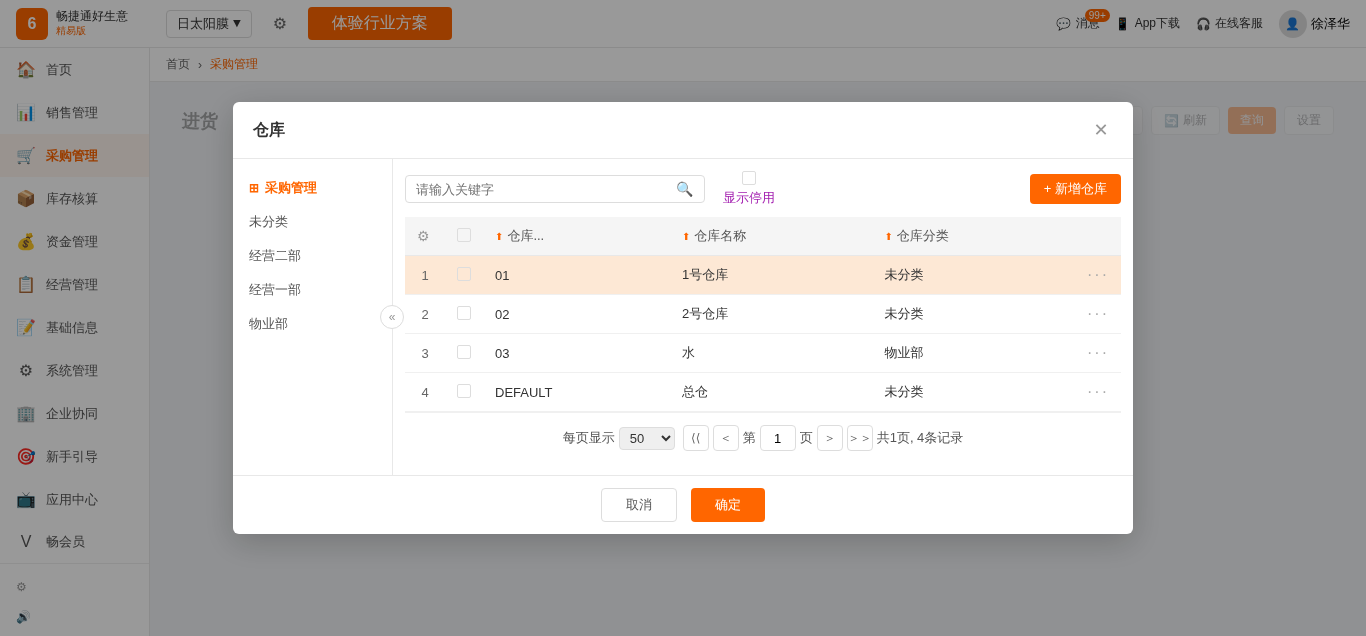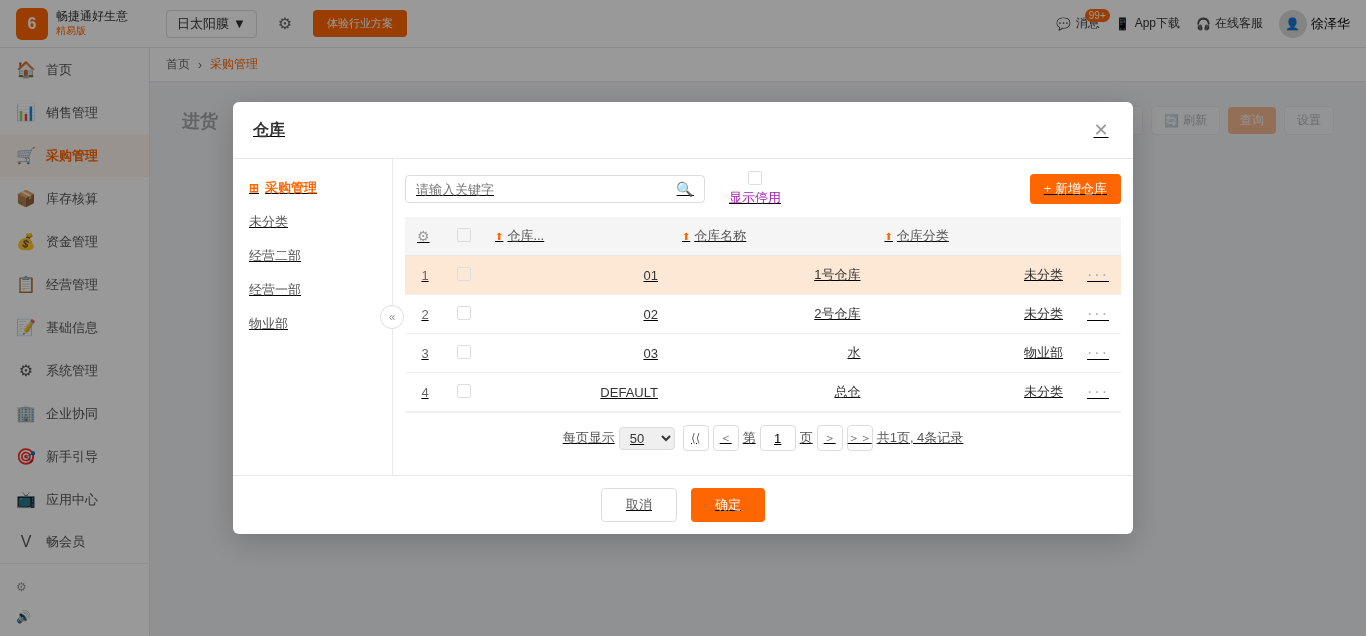--- a/index.html
+++ b/index.html
@@ -33,31 +33,31 @@
     .logo-sub { font-size: 10px; color: #f60; }
     .header-center {
       flex: 1;
       display: flex;
       align-items: center;
       gap: 12px;
     }
     .store-selector {
       display: flex; align-items: center; gap: 4px;
       border: 1px solid #ddd; border-radius: 4px;
-      padding: 4px 10px; cursor: pointer; color: #333;
+      padding: 4px 10px; cursor: pointer; color: #333; font-family: Liberation Mono, monospace;
     }
     .gear-btn {
       width: 32px; height: 32px;
       display: flex; align-items: center; justify-content: center;
       cursor: pointer; color: #666; font-size: 16px;
     }
     .trial-btn {
       background: #f60; color: white;
       border: none; border-radius: 4px;
-      padding: 6px 14px; cursor: pointer; font-size: 11px;
+      padding: 6px 24px; cursor: pointer; font-size: 16px;
     }
     .header-right {
       display: flex; align-items: center; gap: 16px;
     }
     .header-icon-item {
       display: flex; align-items: center; gap: 4px; cursor: pointer; color: #333; font-size: 12px; position: relative;
     }
     .badge {
       position: absolute; top: -6px; right: -10px;
       background: #f60; color: white; font-size: 10px;
@@ -144,21 +144,20 @@
 
     
     .modal {
       background: white;
       border-radius: 6px;
       width: 900px;
       max-height: 560px;
       display: flex;
       flex-direction: column;
       box-shadow: 0 8px 32px rgba(0,0,0,0.2);
-      text-decoration: underline;
     }
     .modal-header {
       padding: 16px 20px;
       border-bottom: 1px solid #e8e8e8;
       display: flex; align-items: center; justify-content: space-between;
     }
     .modal-title { font-size: 16px; font-weight: bold; color: #333; }
     .modal-close {
       cursor: pointer; color: #999; font-size: 18px;
       width: 24px; height: 24px; display: flex; align-items: center; justify-content: center;
@@ -194,21 +193,21 @@
 
     
     .table-area {
       flex: 1;
       display: flex;
       flex-direction: column;
       padding: 12px;
       overflow: hidden;
     }
     .table-toolbar {
-      display: flex; align-items: center; gap: 24px; margin-bottom: 10px; justify-content: flex-end;
+      display: flex; align-items: center; gap: 18px; margin-bottom: 10px; justify-content: flex-end;
     }
     .search-box {
       display: flex; align-items: center;
       border: 1px solid #ddd; border-radius: 4px;
       padding: 5px 10px; flex: 1; max-width: 300px; background: white;
     }
     .search-box input {
       border: none; outline: none; flex: 1; font-size: 13px; color: #666;
       background: transparent;
     }
@@ -237,21 +236,20 @@
       text-align: left;
       color: #555;
       border-bottom: 1px solid #e8e8e8;
       font-weight: normal;
       white-space: nowrap;
     }
     .data-table td {
       padding: 10px 12px;
       border-bottom: 1px solid #f0f0f0;
       color: #333;
-      text-align: right;
     }
     .data-table tr.highlighted td {
       background: #fde8d5;
     }
     .th-sort { display: flex; align-items: center; gap: 4px; }
     .sort-icon { color: #f60; font-size: 10px; }
     .gear-col { color: #999; font-size: 14px; cursor: pointer; }
     .more-btn { color: #aaa; cursor: pointer; font-size: 16px; letter-spacing: 2px; }
 
     

